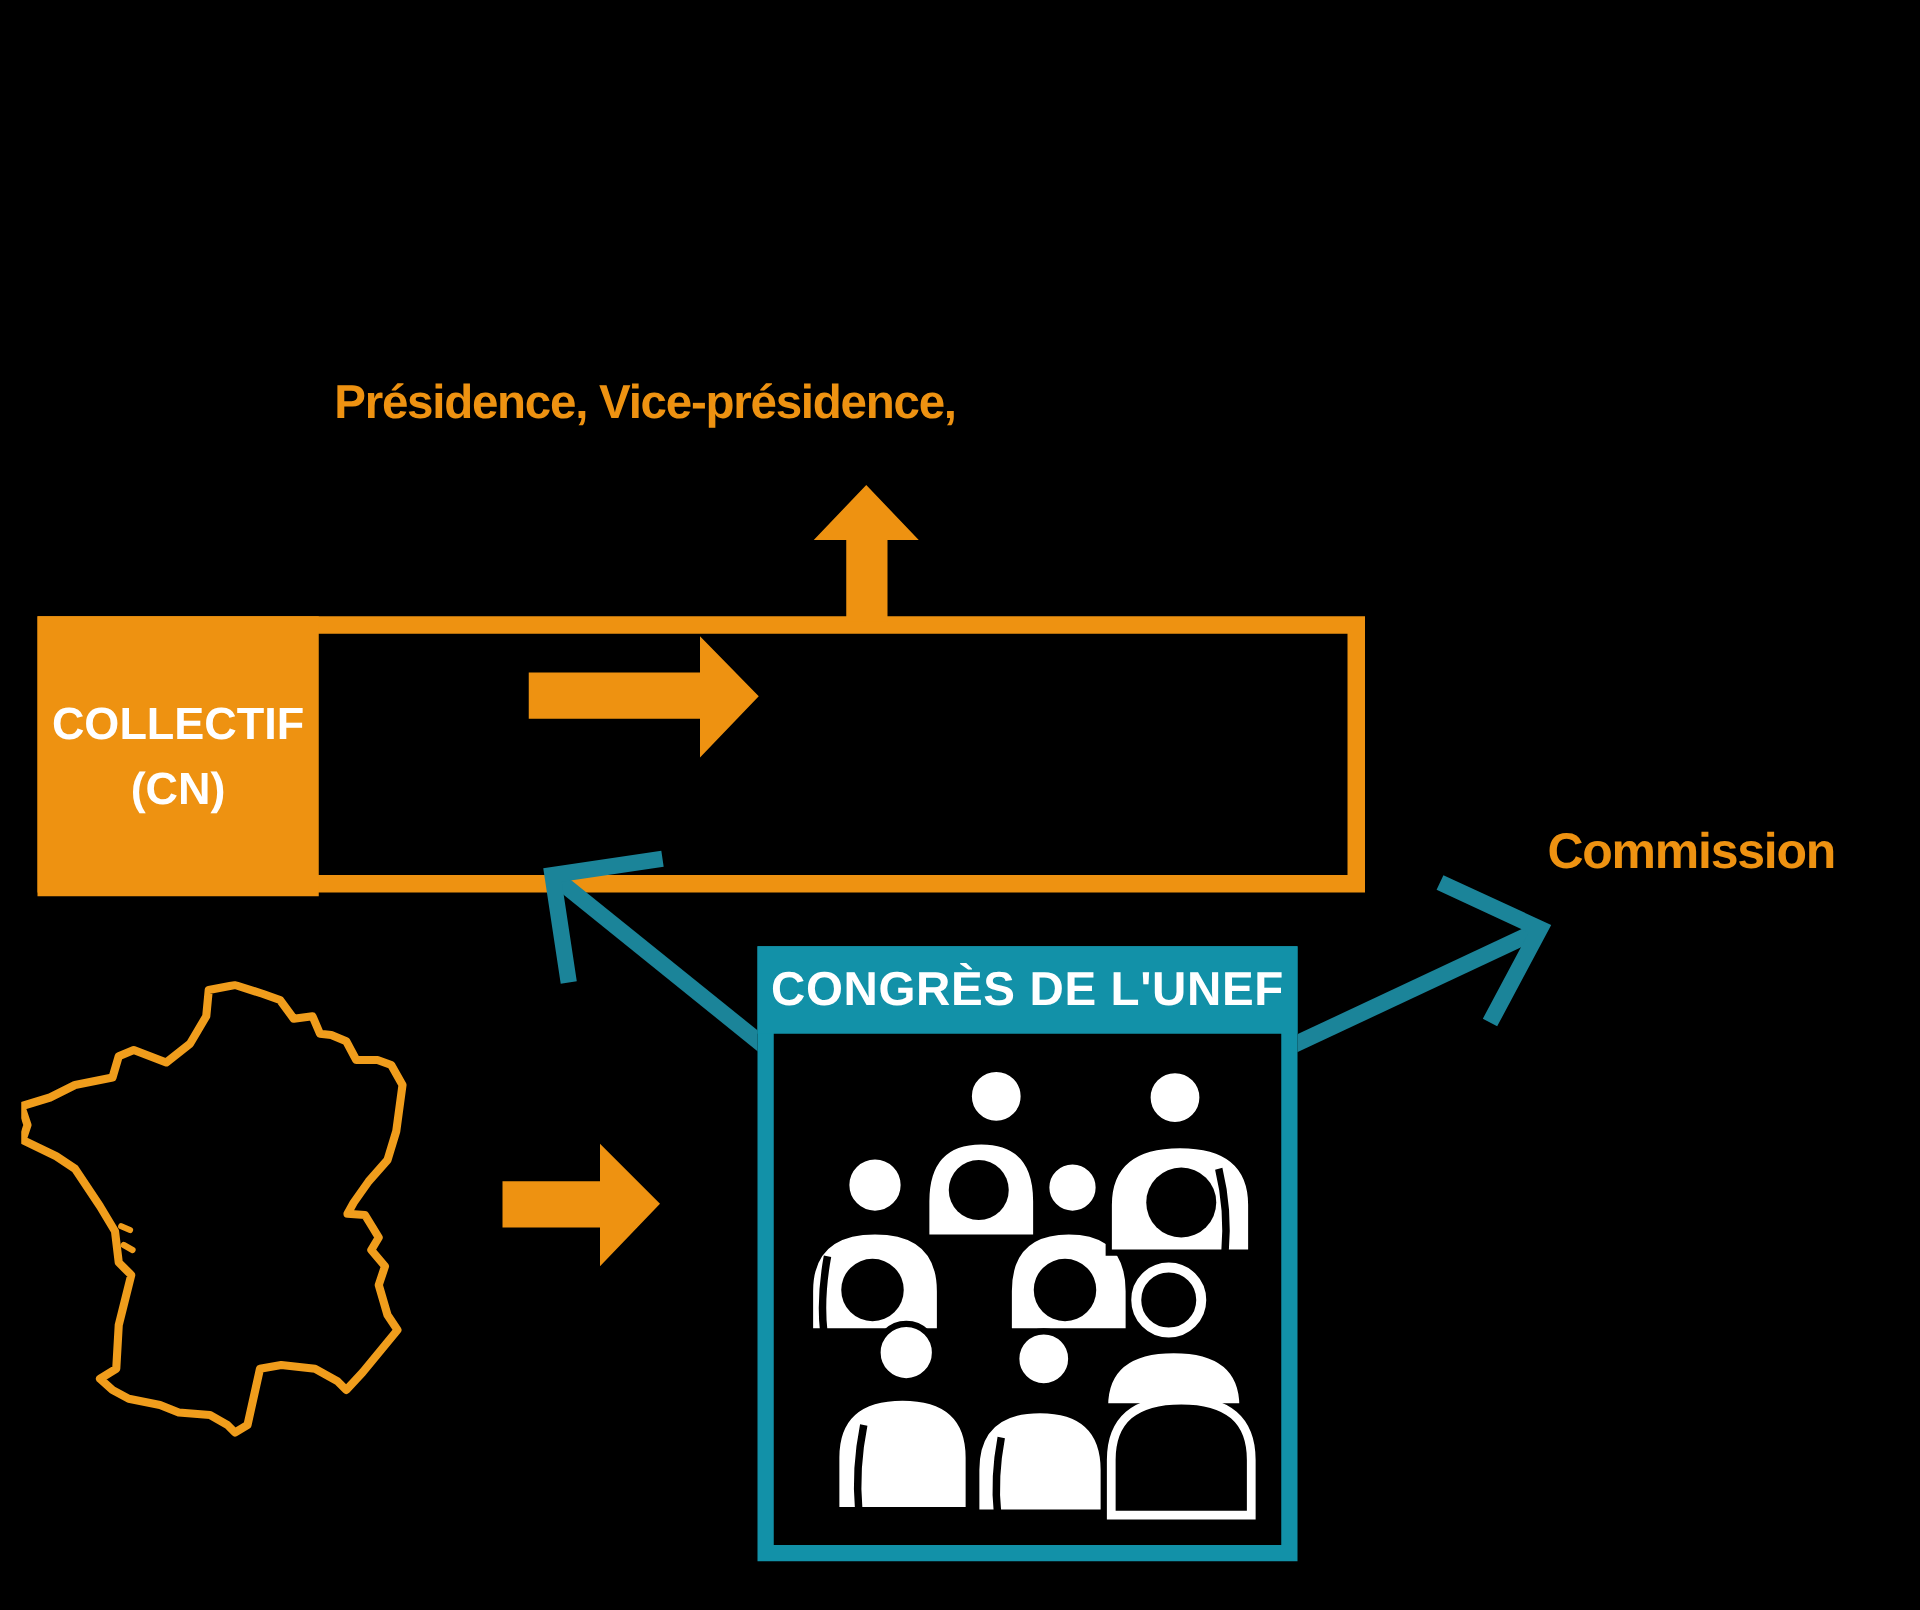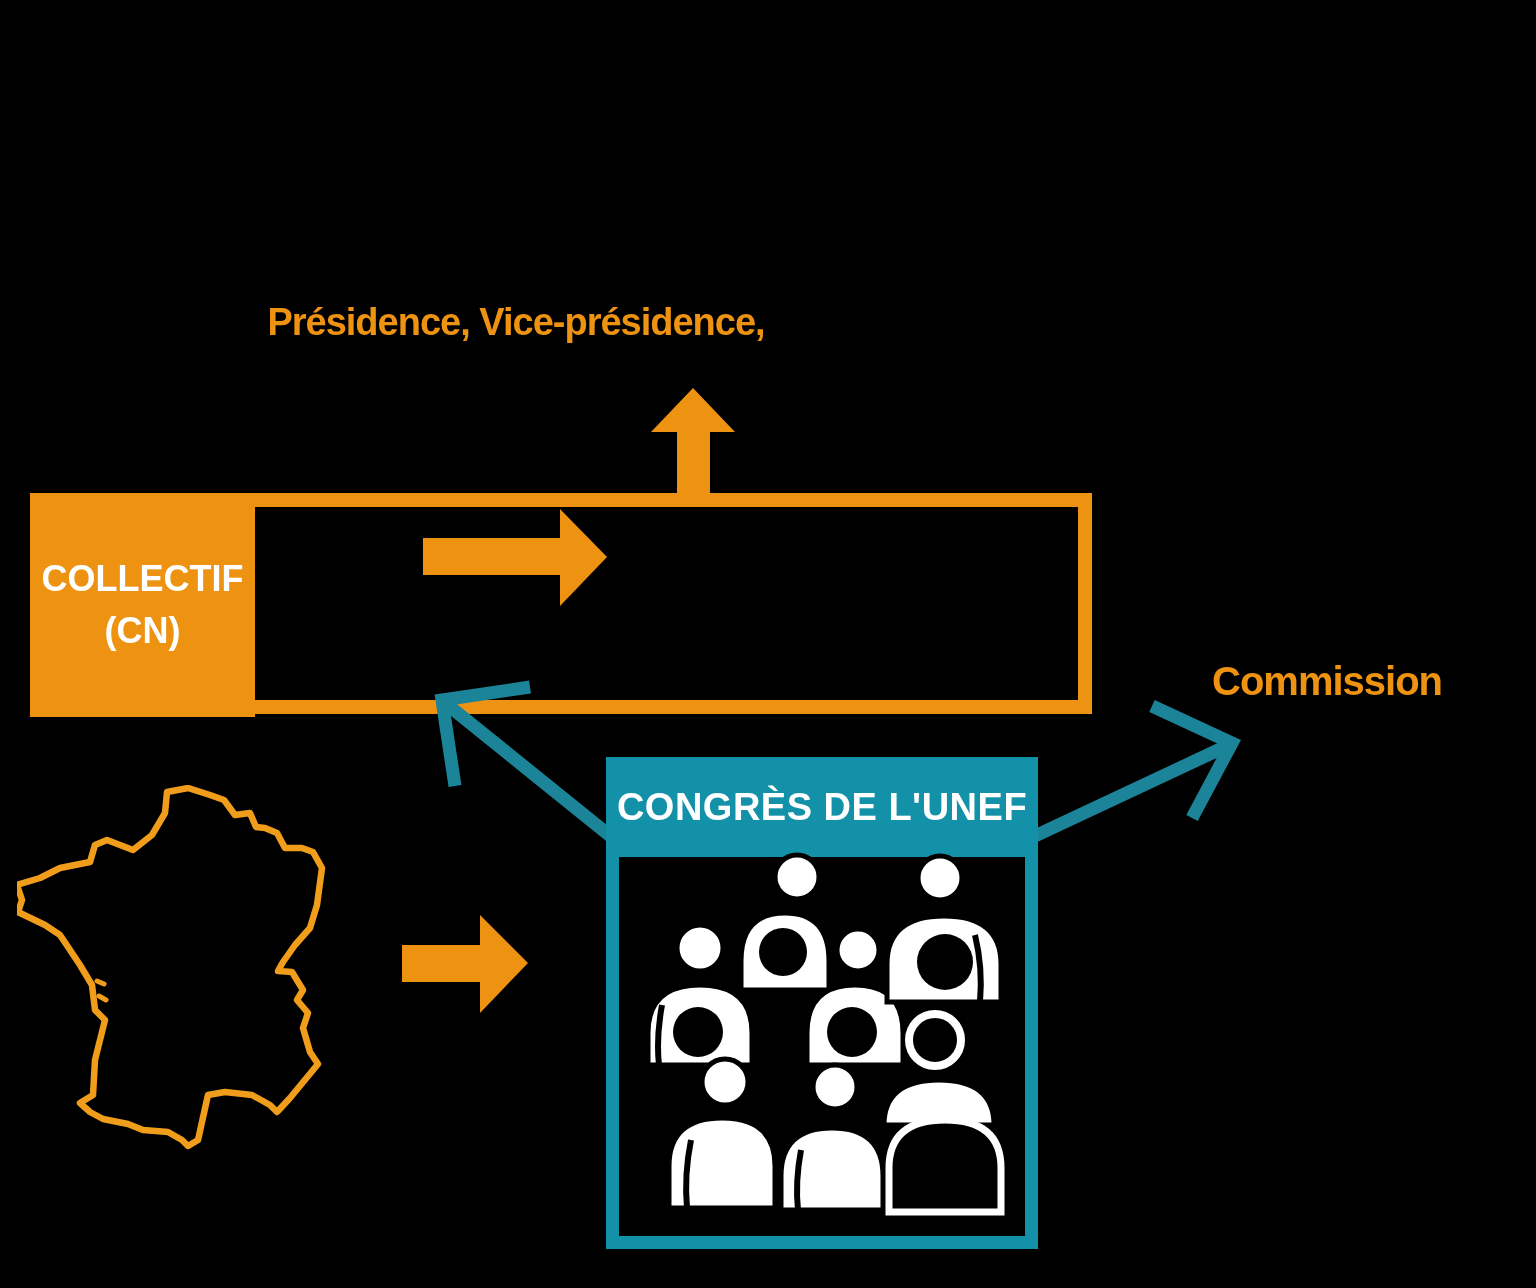--- a/index.html
+++ b/index.html
@@ -17,21 +17,21 @@
   }
   .abs{position:absolute;}
   
   #exec-label{
     left:256px;top:272px;width:520px;text-align:center;
     color:var(--orange);font-weight:700;font-size:38px;line-height:52px;
     letter-spacing:-1px;z-index:2;margin-top:24px;
   }
   
   #commission-label{
-    left:1212px;top:655px;width:282px;
+    left:1212px;top:655px;width:282px;text-align:center;
     color:var(--orange);font-weight:700;font-size:40px;line-height:52px;
     letter-spacing:-1px;z-index:2;
   }
   
   #cn-rect{
     left:30px;top:493px;width:1062px;height:221px;
     border:14px solid var(--orange);box-sizing:border-box;z-index:1;
   }
   
   #cn-box{
@@ -47,21 +47,21 @@
   #map-svg{left:17px;top:785px;z-index:1;}
   #orange-arrows{left:0;top:0;z-index:3;pointer-events:none;}
   #teal-arrows{left:0;top:0;z-index:4;pointer-events:none;}
   
   #congress-box{
     left:606px;top:757px;width:432px;height:492px;
     border:13px solid var(--teal);box-sizing:border-box;background:var(--black);
     z-index:5;
   }
   #congress-header{
-    position:absolute;left:-13px;top:-13px;width:432px;height:100px;
+    position:absolute;left:-13px;top:-13px;width:432px;height:70px;
     background:var(--teal);display:flex;align-items:center;justify-content:center;
   }
   #congress-header .title{
     color:var(--white);font-weight:700;font-size:38px;letter-spacing:0.5px;
     white-space:nowrap;
   }
   #crowd-svg{position:absolute;left:0;top:65px;}
 </style>
 </head>
 <body>

